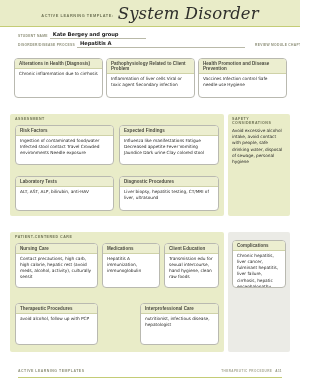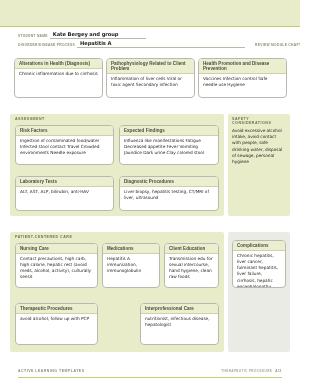--- a/index.html
+++ b/index.html
@@ -128,20 +128,24 @@
     text-transform:uppercase;
   }
   .footer-right .pg{color:#8d8f78;margin-left:3px;}
 </style>
 </head>
 <body>
 
 <div class="page">
 
   <div class="header-band"></div>
+  <div class="header-inner">
+    <span class="alt-label">ACTIVE LEARNING TEMPLATE:</span>
+    <span class="sd-title">System Disorder</span>
+  </div>
 
   <div class="idblock">
     <div class="idrow r1">
       <span class="idcap">STUDENT NAME</span>
       <span class="idline w-name">
         <span class="hand">Kate Bergey and group</span>
       </span>
     </div>
     <div class="idrow r2">
       <span class="idcap">DISORDER/DISEASE PROCESS</span>

